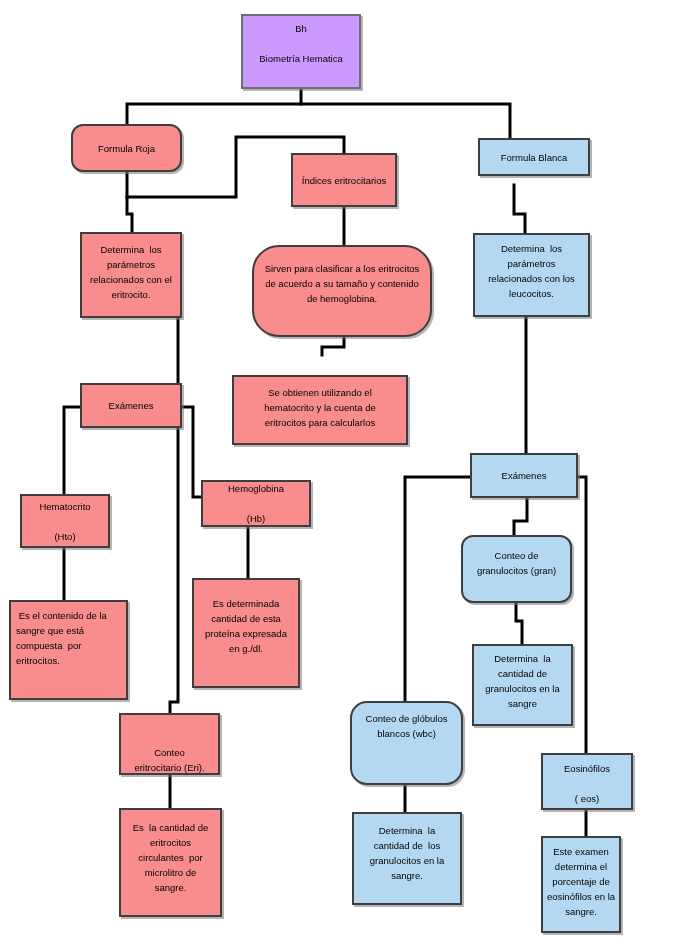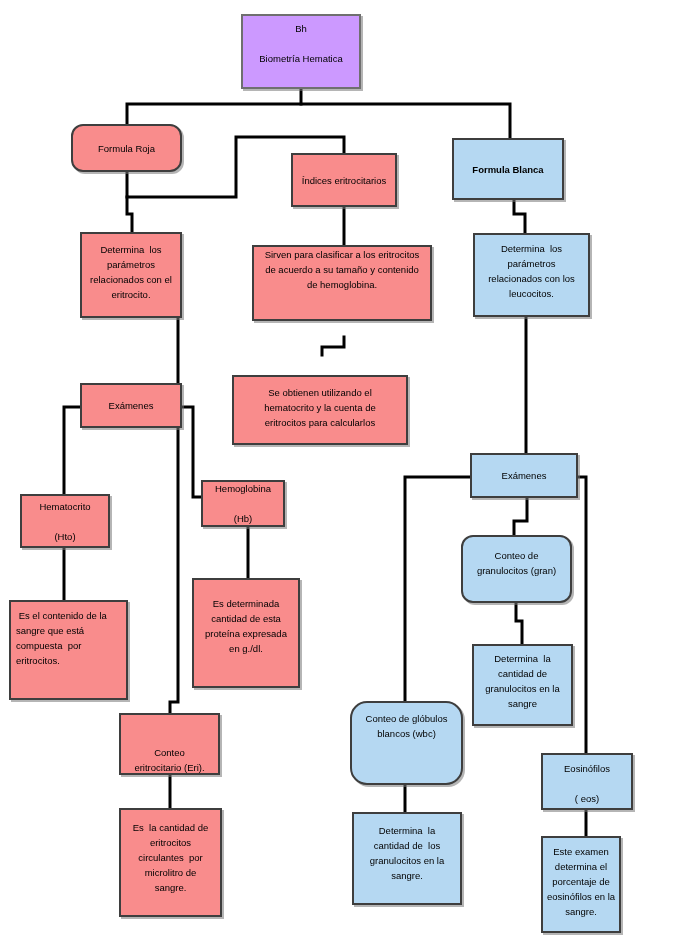--- a/index.html
+++ b/index.html
@@ -74,30 +74,30 @@
       <div class="tline">Bh</div>
       <div class="tline"></div>
       <div class="tline">Biometría Hematica</div>
     </div>
     <div class="node c-red" style="left: 71px; top: 124px; width: 111px; height: 48px; border-radius: 12px;">
       <div class="tline">Formula Roja</div>
     </div>
     <div class="node c-red" style="left: 291px; top: 153px; width: 106px; height: 54px;">
       <div class="tline">Índices eritrocitarios</div>
     </div>
-    <div class="node c-blue" style="left: 452px; top: 138px; width: 112px; height: 62px; font-weight: bold;">
+    <div class="node c-blue" style="left: 478px; top: 138px; width: 112px; height: 38px;">
       <div class="tline">Formula Blanca</div>
     </div>
     <div class="node c-red vtop" style="left: 80px; top: 232px; width: 102px; height: 86px; padding-top: 8px;">
       <div class="tline">Determina  los</div>
       <div class="tline">parámetros</div>
       <div class="tline">relacionados con el</div>
       <div class="tline">eritrocito.</div>
     </div>
-    <div class="node c-red vtop" style="left: 252px; top: 245px; width: 180px; height: 76px; ">
+    <div class="node c-red vtop" style="left: 252px; top: 245px; width: 180px; height: 92px; padding-top: 14px; border-radius: 27px;">
       <div class="tline">Sirven para clasificar a los eritrocitos</div>
       <div class="tline">de acuerdo a su tamaño y contenido</div>
       <div class="tline">de hemoglobina.</div>
     </div>
     <div class="node c-red vtop" style="left: 232px; top: 355px; width: 176px; height: 70px; padding-top: 8px; margin-top: 20px;">
       <div class="tline">Se obtienen utilizando el</div>
       <div class="tline">hematocrito y la cuenta de</div>
       <div class="tline">eritrocitos para calcularlos</div>
     </div>
     <div class="node c-blue vtop" style="left: 473px; top: 233px; width: 117px; height: 84px; padding-top: 6px;">
@@ -107,21 +107,21 @@
       <div class="tline">leucocitos.</div>
     </div>
     <div class="node c-red" style="left: 80px; top: 383px; width: 102px; height: 45px;">
       <div class="tline">Exámenes</div>
     </div>
     <div class="node c-red" style="left: 20px; top: 494px; width: 90px; height: 54px;">
       <div class="tline">Hematocrito</div>
       <div class="tline"></div>
       <div class="tline">(Hto)</div>
     </div>
-    <div class="node c-red" style="left: 201px; top: 480px; width: 84px; height: 47px;">
+    <div class="node c-red" style="left: 201px; top: 480px; width: 110px; height: 47px;">
       <div class="tline">Hemoglobina</div>
       <div class="tline"></div>
       <div class="tline">(Hb)</div>
     </div>
     <div class="node c-red vtop aleft" style="left: 9px; top: 600px; width: 119px; height: 100px; padding-top: 6px;">
       <div class="tline"> Es el contenido de la</div>
       <div class="tline">sangre que está</div>
       <div class="tline">compuesta  por</div>
       <div class="tline">eritrocitos.</div>
     </div>

